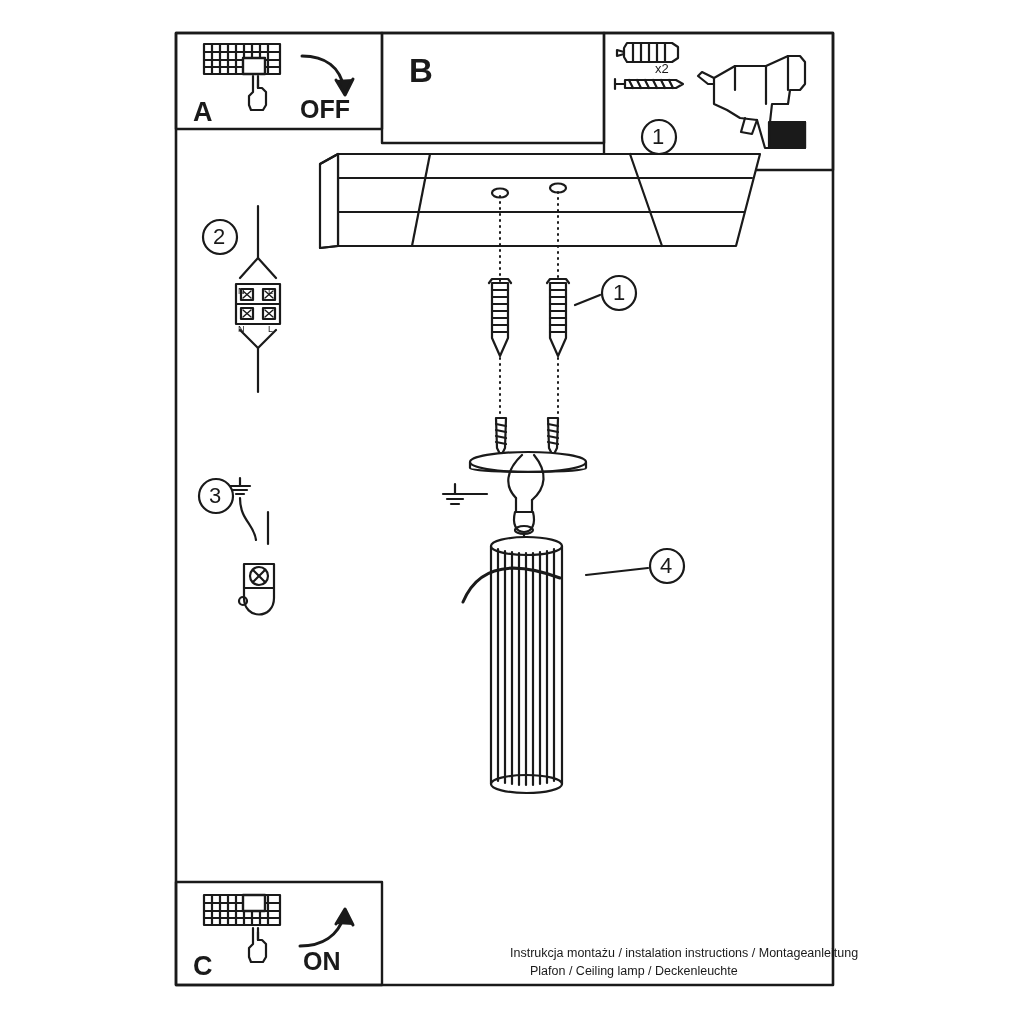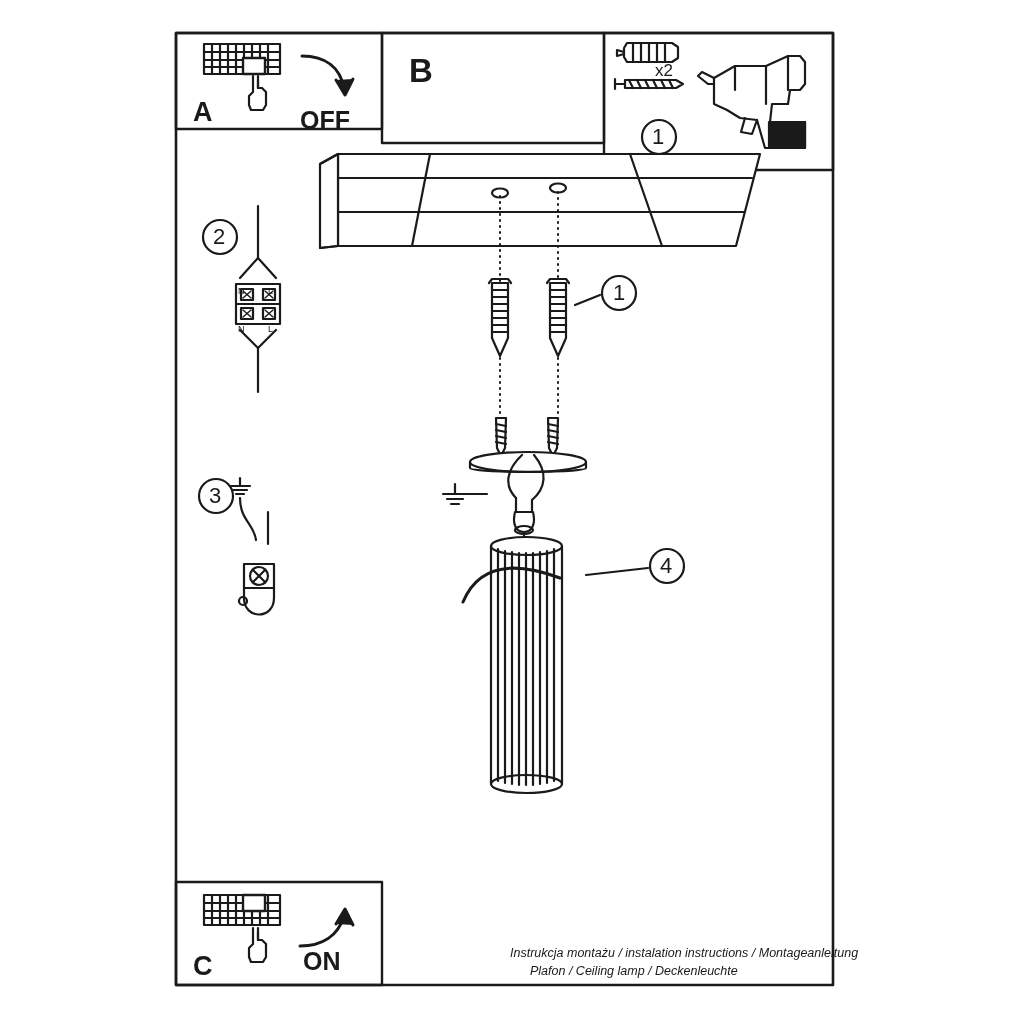--- a/index.html
+++ b/index.html
@@ -37,29 +37,28 @@
     font-weight: bold;
   }
   .lbl-OFF, .lbl-ON {
     font-size: 25px;
     font-weight: bold;
   }
   .lbl-num {
     font-size: 22px;
   }
   .lbl-x2 {
-    font-size: 17px;
+    font-size: 13px;
   }
   .footer {
     position: absolute;
     font-size: 12.5px;
     color: #1a1a1a;
     line-height: 1.55;
     white-space: pre;
-    font-style: italic;
   }
 </style>
 </head>
 <body>
 
 <div id="sheet">
 
   <svg width="1020" height="1020" viewBox="0 0 1020 1020">
     <g fill="none" stroke="#1a1a1a" stroke-width="2.2" stroke-linecap="round" stroke-linejoin="round">
 
@@ -268,21 +267,21 @@
       <circle cx="659" cy="137" r="17"></circle>
       <circle cx="619" cy="293" r="17"></circle>
       <circle cx="220" cy="237" r="17"></circle>
       <circle cx="216" cy="496" r="17"></circle>
       <circle cx="667" cy="566" r="17"></circle>
 
     </g>
   </svg>
 
   <div class="lbl lbl-A" style="left:193px; top:99px;">A</div>
-  <div class="lbl lbl-OFF" style="left:300px; top:108px;">OFF</div>
+  <div class="lbl lbl-OFF" style="left:300px; top:97px;">OFF</div>
 
   <div class="lbl lbl-B" style="left:409px; top:54px;">B</div>
 
   <div class="lbl lbl-x2" style="left:655px; top:62px;">x2</div>
 
   <div class="lbl lbl-C" style="left:193px; top:953px;">C</div>
   <div class="lbl lbl-ON" style="left:303px; top:949px;">ON</div>
 
   <div class="lbl lbl-num" style="left:652px; top:126px;">1</div>
   <div class="lbl lbl-num" style="left:613px; top:282px;">1</div>

